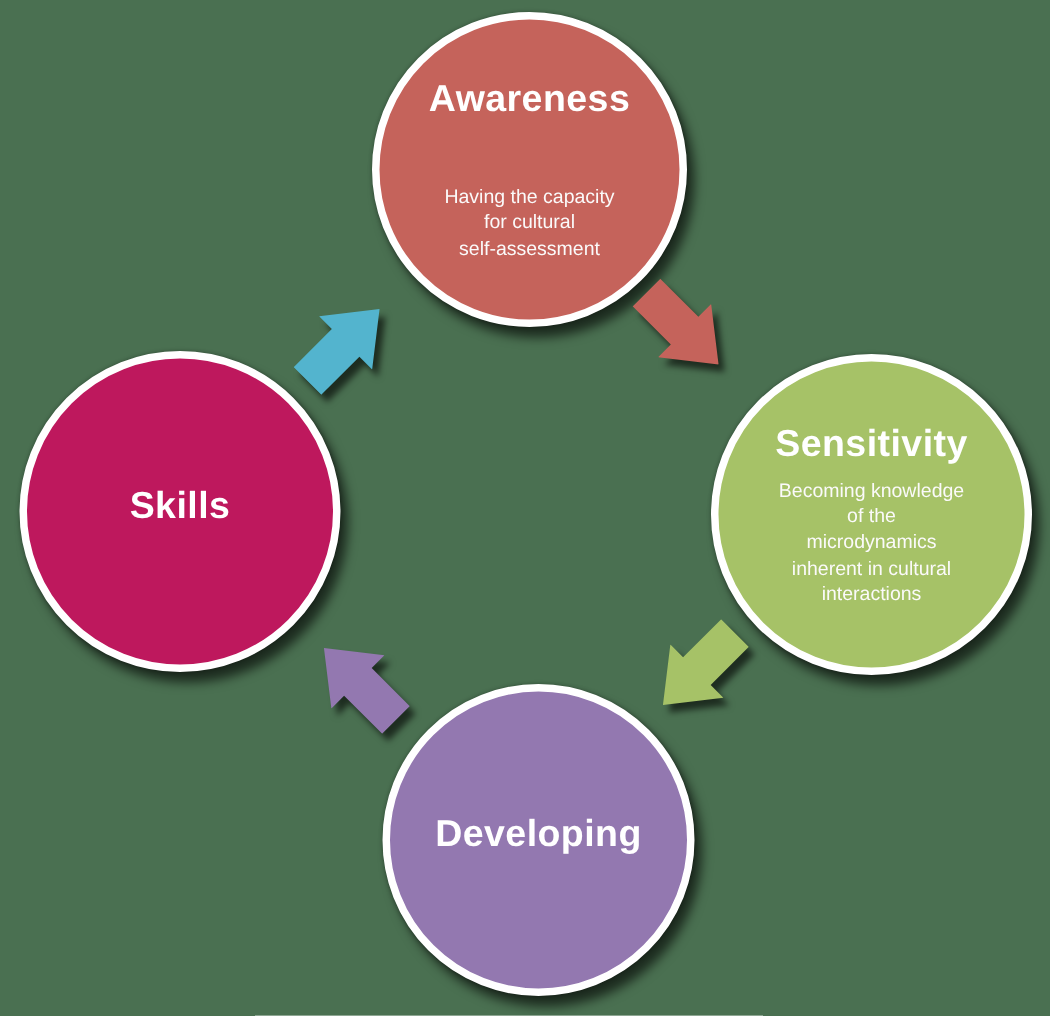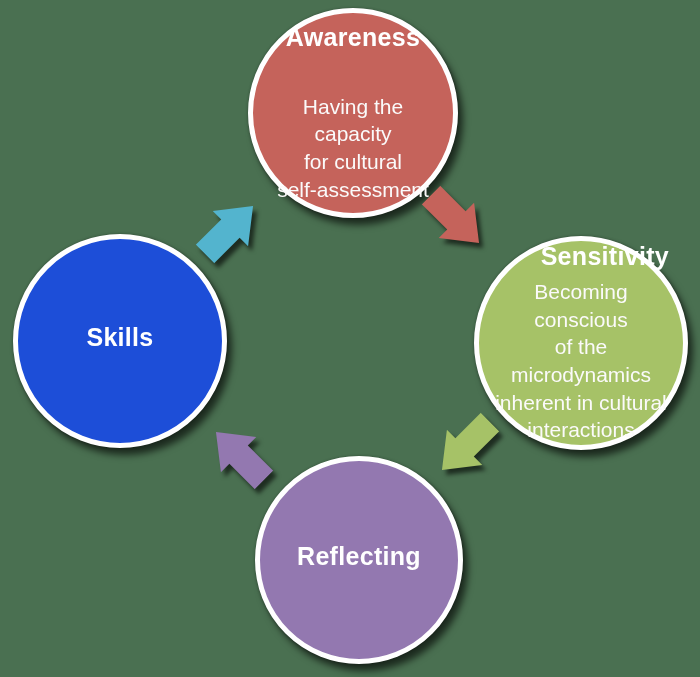--- a/index.html
+++ b/index.html
@@ -26,28 +26,28 @@
     box-shadow: 5px 7px 7px rgba(0,0,0,0.62), 0 0 3px rgba(0,0,0,0.3);
     padding: 0 14px;
   }
   .node-title {
     font-size: 25px;
     font-weight: bold;
     letter-spacing: 0.3px;
     margin-bottom: 7px;
   }
   .node-desc {
-    font-size: 21px;
+    font-size: 13px;
     line-height: 1.32;
     white-space: pre-line;
     font-weight: 400;
     color: #fbfafa;
   }
   .node-awareness   { left: 248px; top:   8px; width: 210px; height: 210px; gap: 34px; }
-  .node-sensitivity { left: 474px; top: 236px; width: 214px; height: 214px; align-items: flex-end; }
+  .node-sensitivity { left: 474px; top: 236px; width: 214px; height: 214px; }
   .node-knowledge   { left: 255px; top: 456px; width: 208px; height: 208px; }
   .node-skills      { left:  13px; top: 234px; width: 214px; height: 214px; }
 
   .arrow {
     position: absolute;
     width: 68px; height: 50px;
     filter: drop-shadow(4px 5px 2px rgba(0,0,0,0.6));
   }
   .arrow svg { display: block; width: 68px; height: 50px; }
   .arrow-awareness-sensitivity { left: 421px; top: 194px; }
@@ -66,32 +66,32 @@
 
   <div class="node node-awareness" style="background-color: rgb(197, 99, 91);">
     <div class="node-title">Awareness</div>
     <div class="node-desc">Having the capacity
 for cultural
 self-assessment</div>
   </div>
 
   <div class="node node-sensitivity" style="background-color: rgb(166, 194, 103);">
     <div class="node-title">Sensitivity</div>
-    <div class="node-desc">Becoming conscious
+    <div class="node-desc">Becoming knowledge
 of the
 microdynamics
 inherent in cultural
 interactions</div>
   </div>
 
   <div class="node node-knowledge" style="background-color: rgb(147, 120, 176);">
-    <div class="node-title">Reflecting</div>
+    <div class="node-title">Developing</div>
   </div>
 
-  <div class="node node-skills" style="background-color: #1d4ed8; text-align: right;">
+  <div class="node node-skills" style="background-color: #be185d; text-align: right;">
     <div class="node-title">Skills</div>
   </div>
 
   <div class="arrow arrow-awareness-sensitivity">
     <svg viewBox="0 0 68 50" xmlns="http://www.w3.org/2000/svg">
       <polygon points="0,12 36,12 36,0 68,25 36,50 36,38 0,38" fill="#c5635b"></polygon>
     </svg>
   </div>
 
   <div class="arrow arrow-sensitivity-knowledge">

